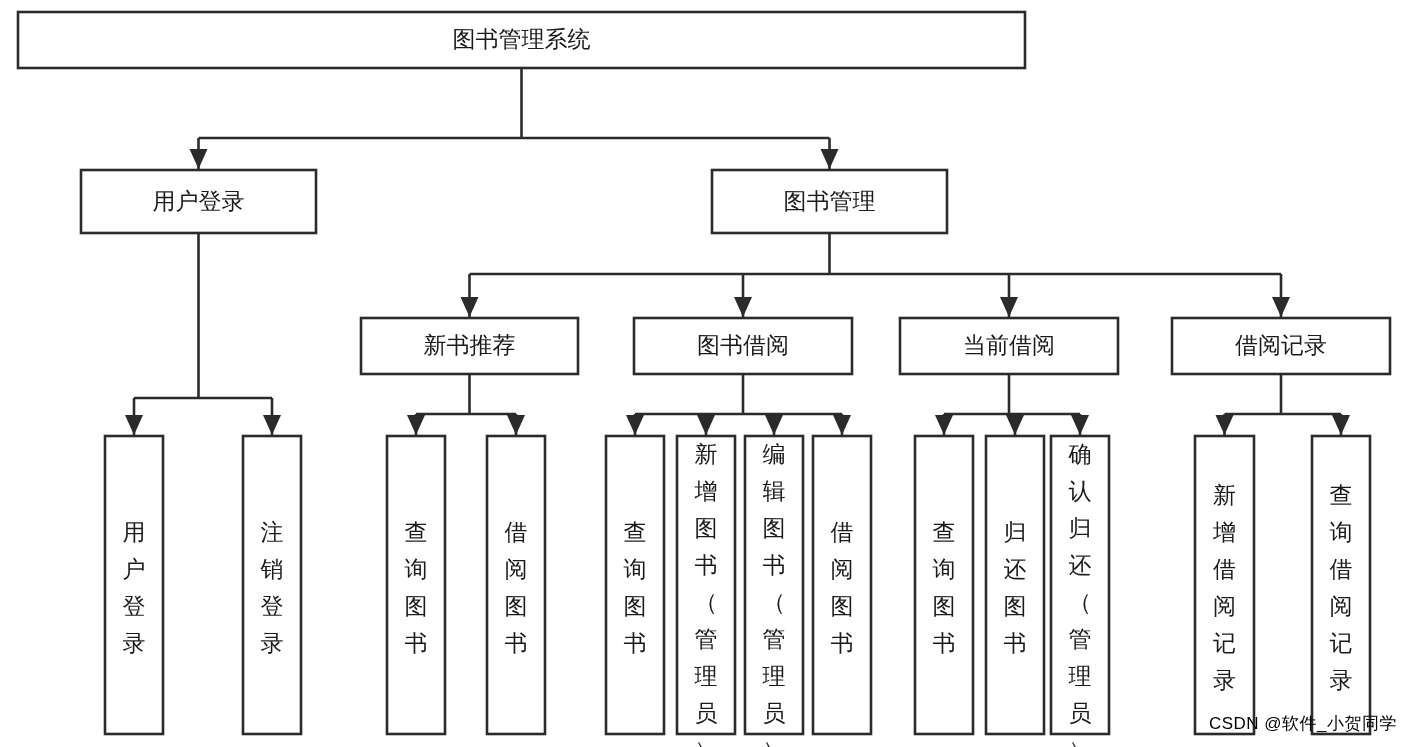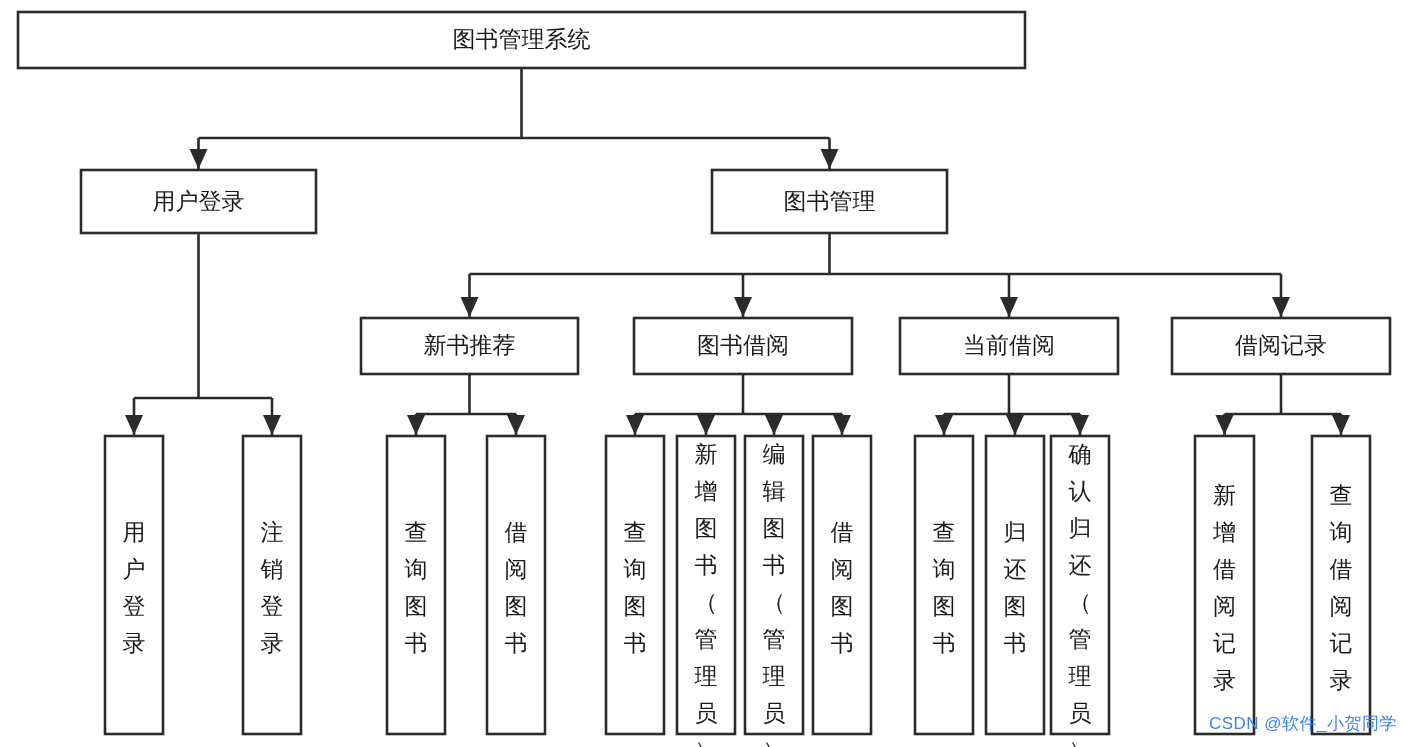--- a/index.html
+++ b/index.html
@@ -53,21 +53,21 @@
     font-size: 23px;
     fill: #1a1a1a;
     text-anchor: middle;
   }
   .watermark {
     position: absolute;
     right: 8px;
     bottom: 6px;
     font-family: "Liberation Sans", sans-serif;
     font-size: 17px;
-    color: #3b82f6;
+    color: #000000;
     letter-spacing: 0.5px;
     white-space: nowrap;
     user-select: none;
   }
 </style>
 </head>
 <body>
 
 <div id="diagram-root">
   <svg class="flow" viewBox="0 0 1405 747" xmlns="http://www.w3.org/2000/svg">

